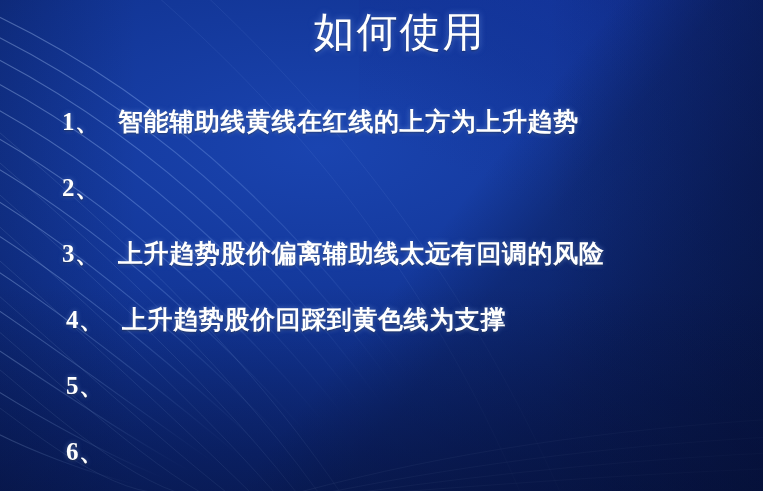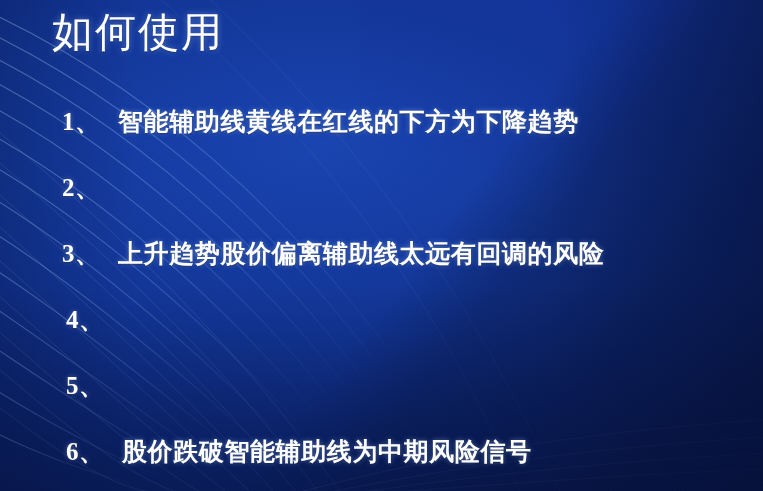--- a/index.html
+++ b/index.html
@@ -57,22 +57,22 @@
     pointer-events: none;
   }
   .cables svg { display:block; width:100%; height:100%; }
 
   
   .title {
     position: absolute;
     top: 8px;
     left: 0;
     width: 100%;
-    text-align: left;
-    padding-left: 52px;
+    text-align: center;
+    padding-left: 36px;
     box-sizing: border-box;
     color: #ffffff;
     font-size: 41px;
     line-height: 1.18;
     letter-spacing: 2px;
     text-shadow: 0 0 6px rgba(140,180,255,0.55), 0 1px 2px rgba(0,0,0,0.45);
   }
 
   .bullets {
     position: absolute;
@@ -174,39 +174,39 @@
   <div class="wedge-bright"></div>
   <div class="wedge-right"></div>
   <div class="vignette"></div>
 
   <div class="title">如何使用</div>
 
   <div class="bullets">
 
     <div class="bullet i1">
       <span class="num">1、</span>
-      <span class="txt">智能辅助线黄线在红线的下方为下降趋势</span>
+      <span class="txt">智能辅助线黄线在红线的上方为上升趋势</span>
     </div>
 
     <div class="bullet i2">
       <span class="num">2、</span>
     </div>
 
     <div class="bullet i3">
       <span class="num">3、</span>
       <span class="txt">上升趋势股价偏离辅助线太远有回调的风险</span>
     </div>
 
     <div class="bullet i4">
       <span class="num">4、</span>
+      <span class="txt">上升趋势股价回踩到黄色线为支撑</span>
     </div>
 
     <div class="bullet i5">
       <span class="num">5、</span>
     </div>
 
     <div class="bullet i6">
       <span class="num">6、</span>
-      <span class="txt">股价跌破智能辅助线为中期风险信号</span>
     </div>
 
   </div>
 </div>
 
 </body></html>

